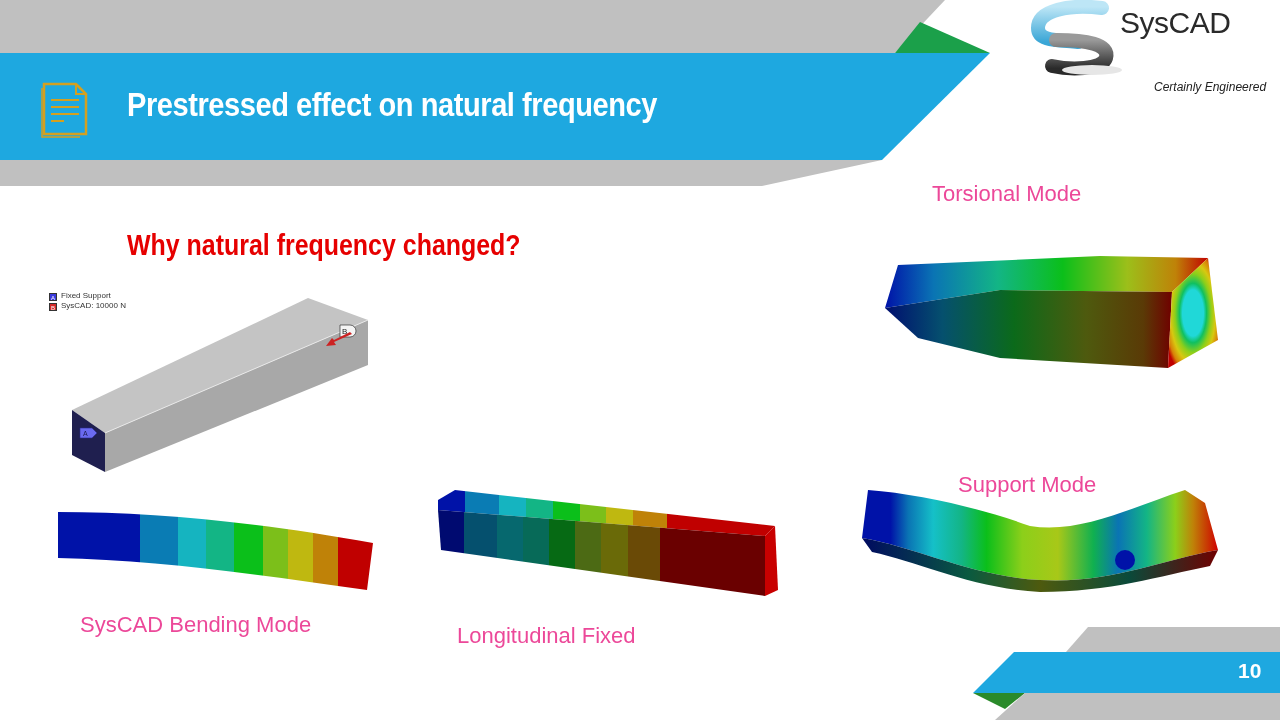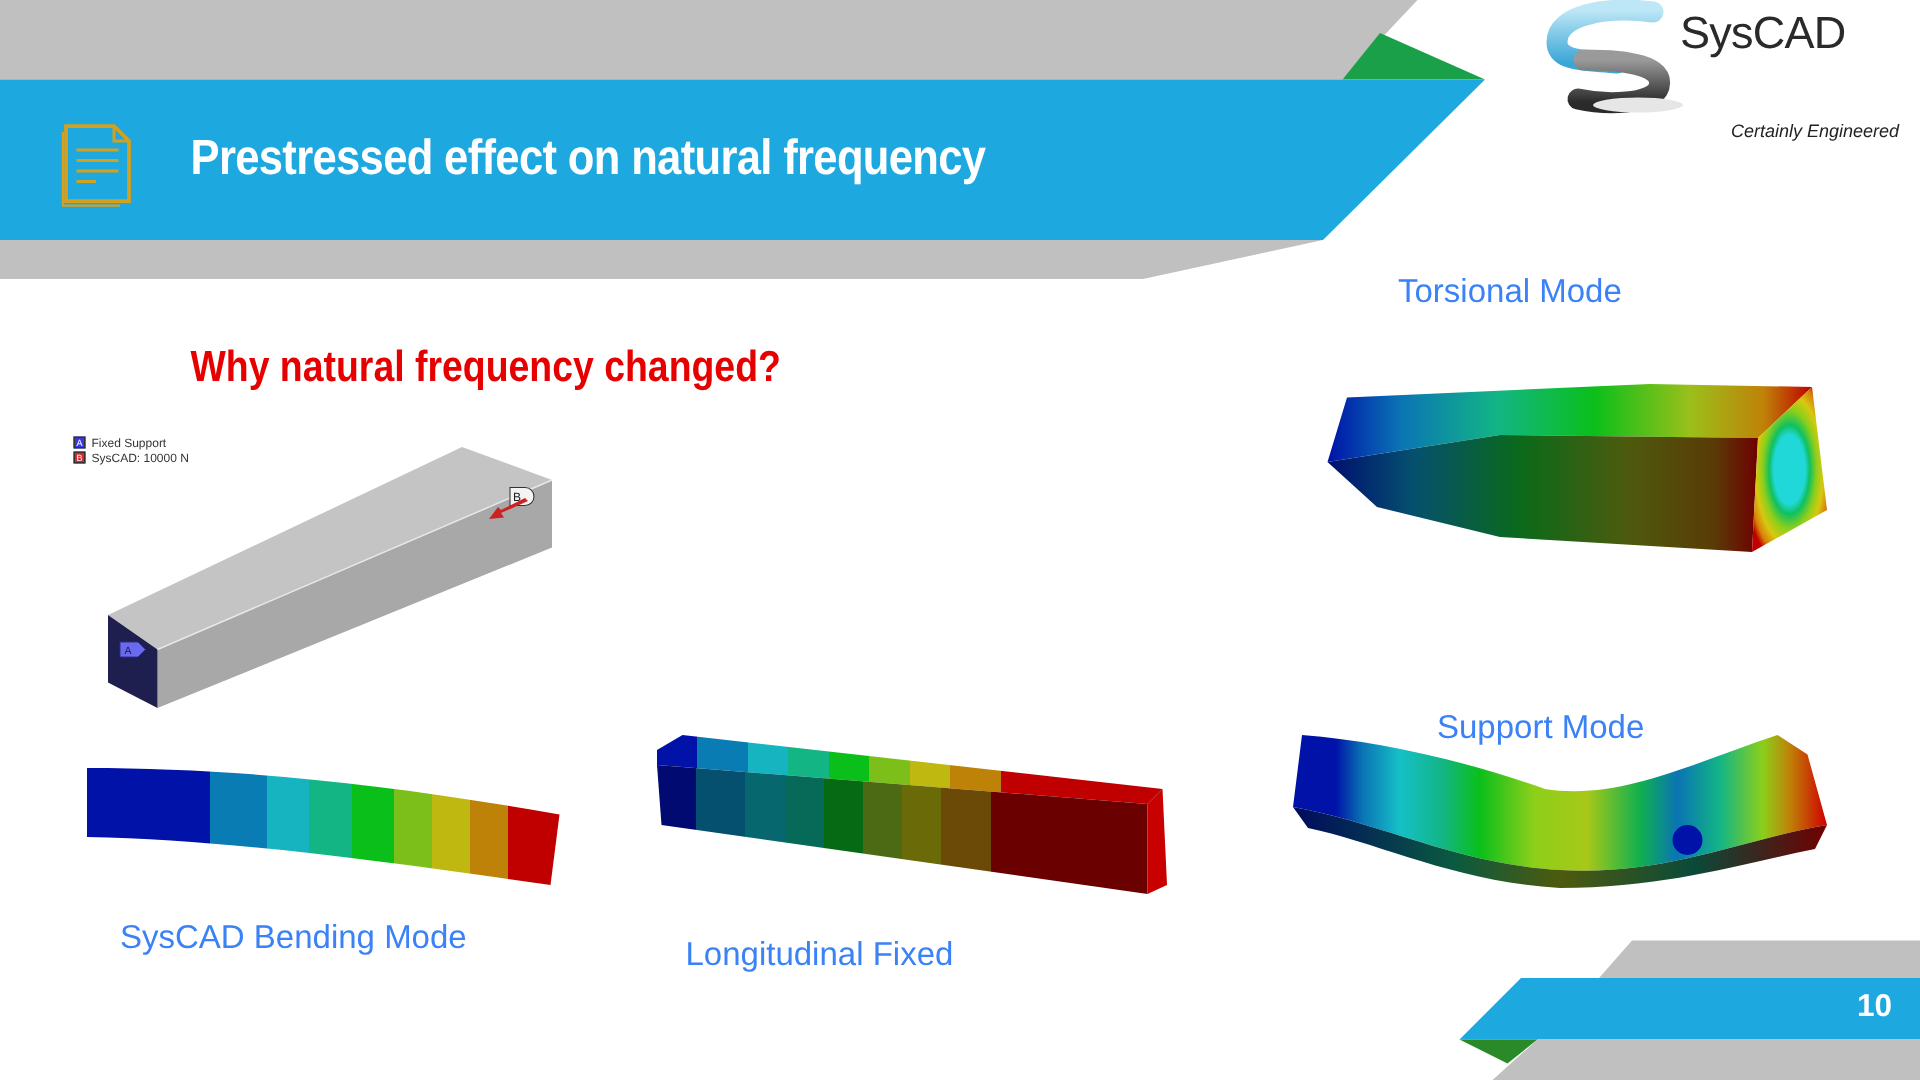--- a/index.html
+++ b/index.html
@@ -17,27 +17,27 @@
     font-family: "Liberation Sans", sans-serif;
     white-space: nowrap;
   }
   .subtitle {
     position: absolute; left: 127px; top: 229px;
     color: #e60000; font-weight: bold; font-size: 29px;
     transform: scaleX(0.86); transform-origin: left center;
     white-space: nowrap;
   }
   .mode-label {
-    position: absolute; color: #3b82f6; font-size: 22px; white-space: nowrap;
+    position: absolute; color: #ec4899; font-size: 22px; white-space: nowrap;
   }
   .legend {
     position: absolute; left: 49px; top: 291px; font-size: 8px; color: #333;
     line-height: 10px;
   }
-  .legend-row { display: flex; align-items: flex-start; gap: 4px; }
+  .legend-row { display: flex; align-items: flex-end; gap: 4px; }
   .legend-sw {
     width: 8px; height: 8px; font-size: 6px; color: #fff; text-align: center; line-height: 8px;
     border: 1px solid #333; box-sizing: border-box;
   }
   .logo-text {
     position: absolute; left: 1120px; top: 6px; font-size: 30px; font-weight: normal;
     color: #2a2a2a; letter-spacing: -0.5px;
   }
   .logo-tag {
     position: absolute; left: 1154px; top: 44px; font-size: 12px; font-style: italic; color: #222; margin-top: 36px;

